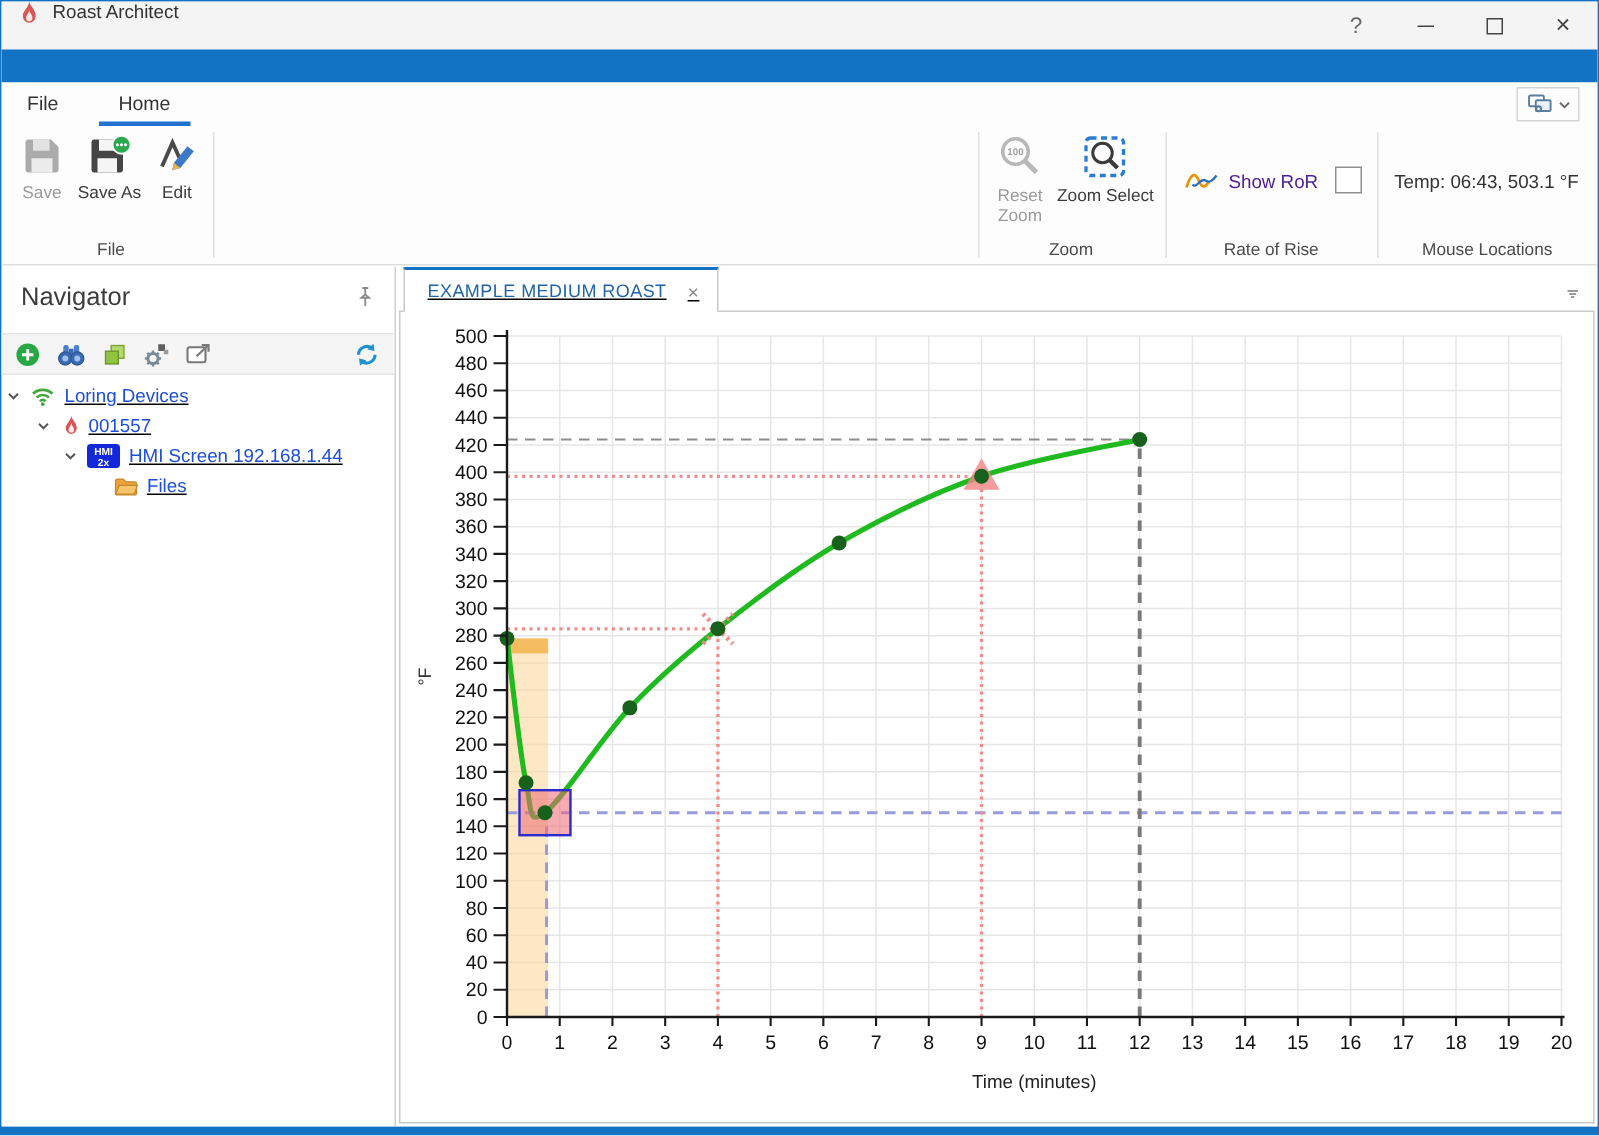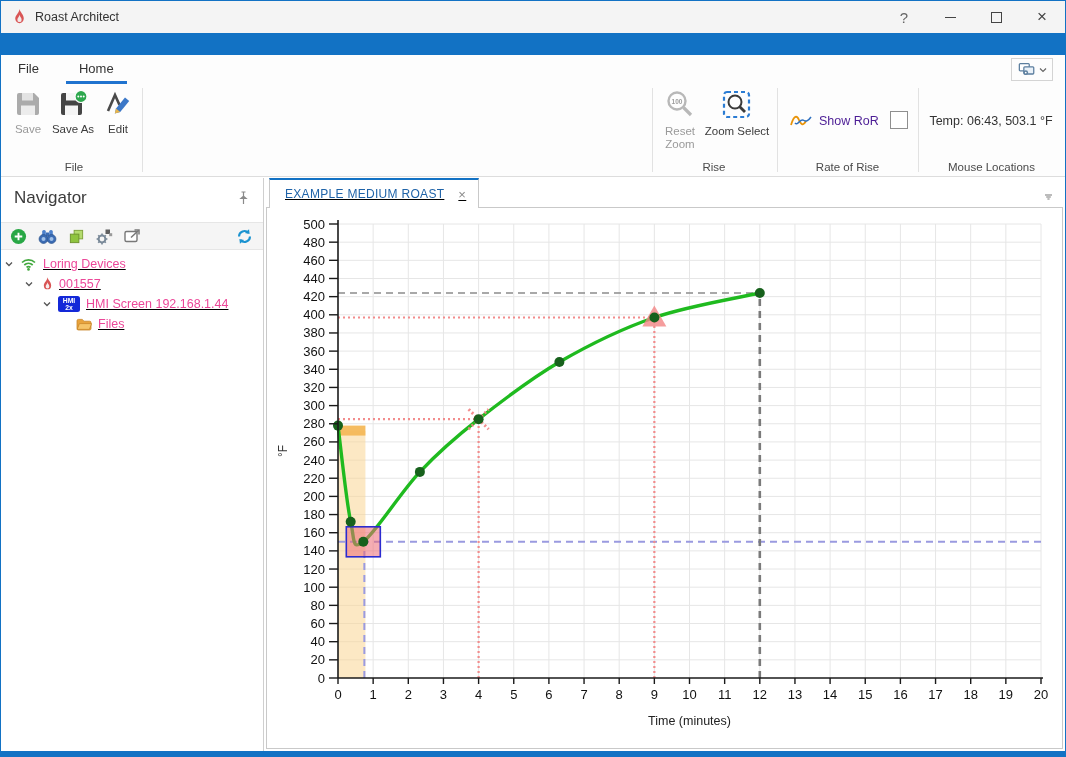--- a/index.html
+++ b/index.html
@@ -1,21 +1,21 @@
 <!DOCTYPE html>
 <html><head>
 <meta charset="utf-8">
 <style>
   * { margin:0; padding:0; box-sizing:border-box; }
   html,body { background:#fff; }
   body { font-family:"Liberation Sans", sans-serif; }
   .window { position:relative; width:1066px; height:757px; border:1px solid #1272C4; border-bottom:6px solid #1272C4; background:#fff; overflow:hidden; }
 
   
-  .titlebar { height:32px; background:#F4F4F4; display:flex; align-items:center; }
+  .titlebar { height:32px; background:#F4F4F4; display:flex; align-items:flex-start; }
   .title-icon { margin-left:12px; display:flex; }
   .title-text { margin-left:9px; font-size:12.5px; color:#333; }
   .title-spacer { flex:1; }
   .winbtn { width:46px; height:32px; display:flex; align-items:center; justify-content:center; color:#444; }
   .winbtn.help { font-size:15px; color:#666; }
   .winbtn.close { font-size:17px; }
   .min-glyph { width:11px; border-top:1.6px solid #444; display:inline-block; }
   .max-glyph { width:11px; height:11px; border:1.4px solid #444; display:inline-block; }
 
   .blueband { height:22px; background:#1272C4; }
@@ -41,21 +41,21 @@
   
   .main-content { position:absolute; top:177px; left:0; right:0; bottom:0; display:flex;text-decoration:underline; }
   .navigator { width:263px; border-right:1px solid #CFCFCF; background:#fff; display:flex; flex-direction:column; }
   .nav-header { height:44px; position:relative; }
   .nav-title { position:absolute; left:13px; top:10px; font-size:17px; color:#3C3C3C; }
   .nav-pin { position:absolute; right:13px; top:13px; }
   .nav-toolbar { height:28px; background:#F5F5F5; border-top:1px solid #E6E6E6; border-bottom:1px solid #E6E6E6; display:flex; align-items:center; position:relative; }
   .ntb { margin-left:9px; display:flex; align-items:center; }
   .ntb.refresh { position:absolute; right:10px; margin:0; }
   .tree { padding-top:4px; }
-  .tree-row { height:20px; display:flex; align-items:center; font-size:12.5px; color:#ec4899; }
+  .tree-row { height:20px; display:flex; align-items:center; font-size:12.5px; color:#1d4ed8; }
   .tree-row .chev { display:flex; width:12px; justify-content:center; }
   .tree-row .ticon { display:flex; margin-right:6px; }
   .badge-svg { display:block; }
 
   .doc-area { flex:1; display:flex; flex-direction:column; padding:0 2px 2px 2px; background:#fff; min-width:0; }
   .tabstrip { height:30px; display:flex; align-items:stretch; position:relative; }
   .tabstrip .lead { width:3px; border-bottom:1px solid #C9C9C9; }
   .doc-tab { display:flex; align-items:center; padding:0 12px 0 15px; background:#fff; border-top:2px solid #1272C4; border-left:1px solid #C9C9C9; border-right:1px solid #C9C9C9; font-size:12px; letter-spacing:0.3px; color:#1F63A8; }
   .doc-tab .close { margin-left:14px; color:#8A8A8A; font-size:13px; }
   .tabstrip .rest { flex:1; border-bottom:1px solid #C9C9C9; position:relative; }
@@ -149,21 +149,21 @@
       <span class="lbl">Reset Zoom</span>
     </div>
     <div class="rbtn" style="left:703px;width:66px">
       <svg width="30" height="30" viewBox="0 0 30 30">
           <rect x="2" y="2" width="25" height="25" rx="3" fill="none" stroke="#2B7CD3" stroke-width="2.2" stroke-dasharray="4 3"></rect>
           <circle cx="13" cy="12" r="6.5" fill="none" stroke="#3A3A3A" stroke-width="2"></circle>
           <line x1="17.5" y1="16.5" x2="23" y2="22" stroke="#3A3A3A" stroke-width="2.8"></line>
         </svg>
       <span class="lbl">Zoom Select</span>
     </div>
-    <div class="grouplabel" style="left:651px;width:124px">Rise</div>
+    <div class="grouplabel" style="left:651px;width:124px">Zoom</div>
 
     <div class="rsep" style="left:776px"></div>
 
     <div class="ror-row" style="left:789px;top:28px">
       <svg width="22" height="18" viewBox="0 0 22 18">
           <path d="M1 13 C4 3 7 3 9 8 C11 13 13 14 16 9" fill="none" stroke="#E8940A" stroke-width="1.8"></path>
           <path d="M5 11 C8 14.5 10 5.5 14 8.5 C16 10 18.5 8.5 21 5" fill="none" stroke="#2C6FBF" stroke-width="1.5"></path>
         </svg>
       <span class="ror-label">Show RoR</span>
     </div>

